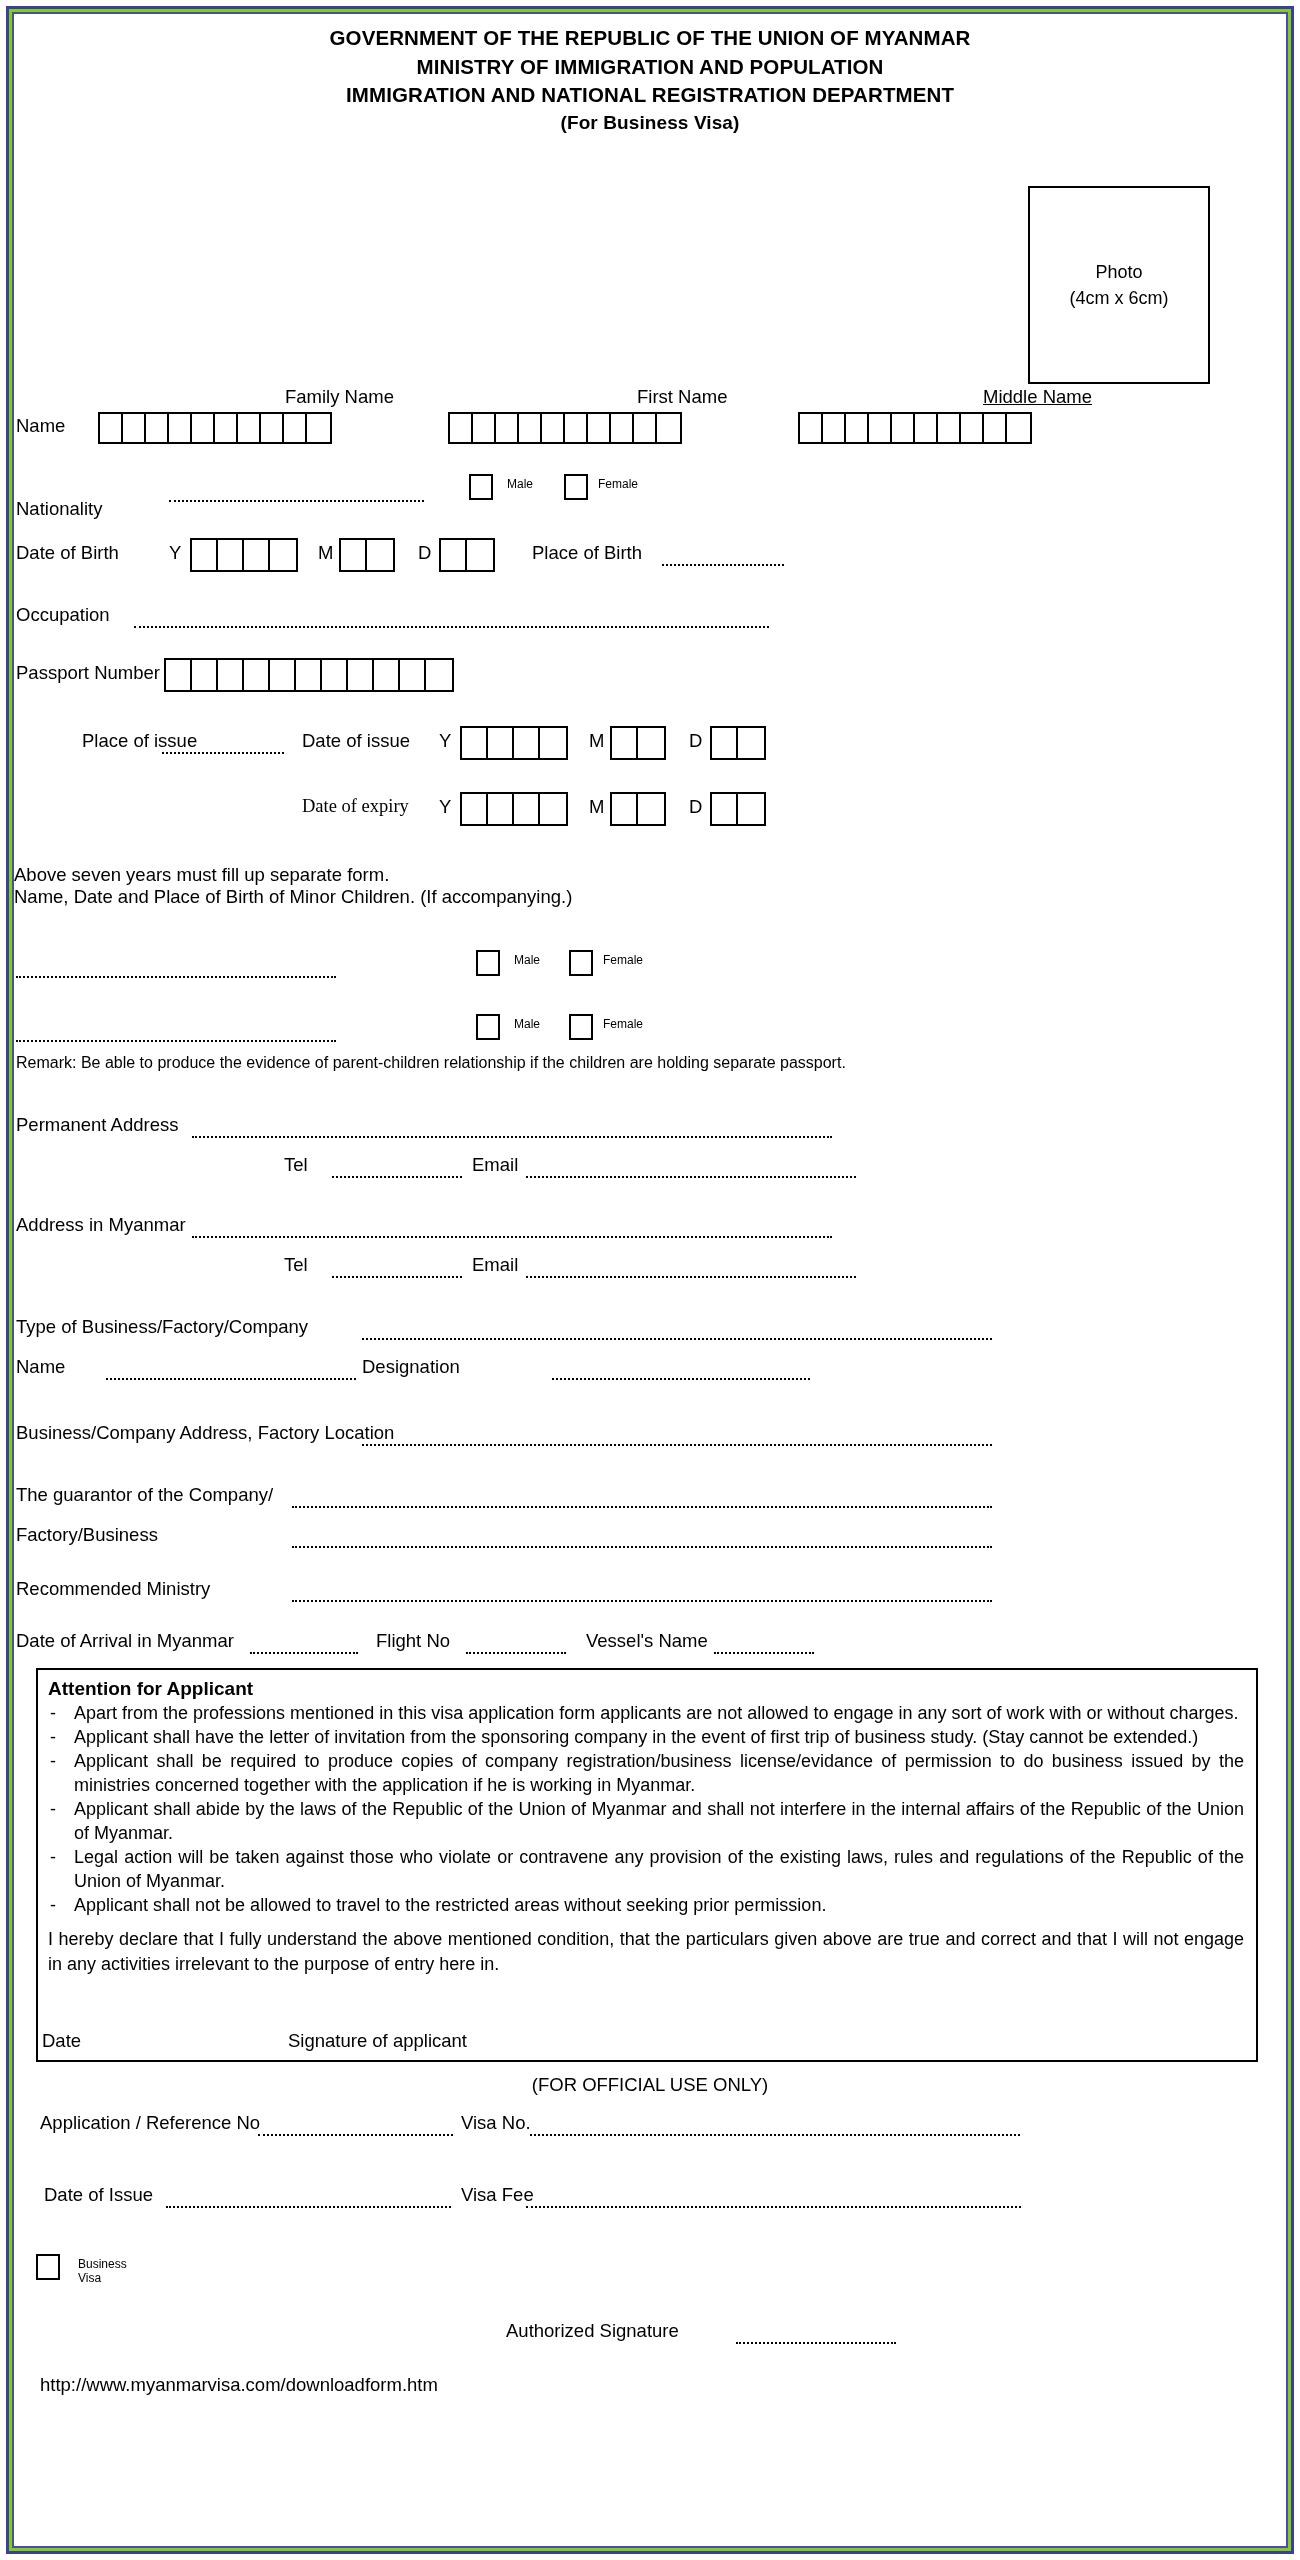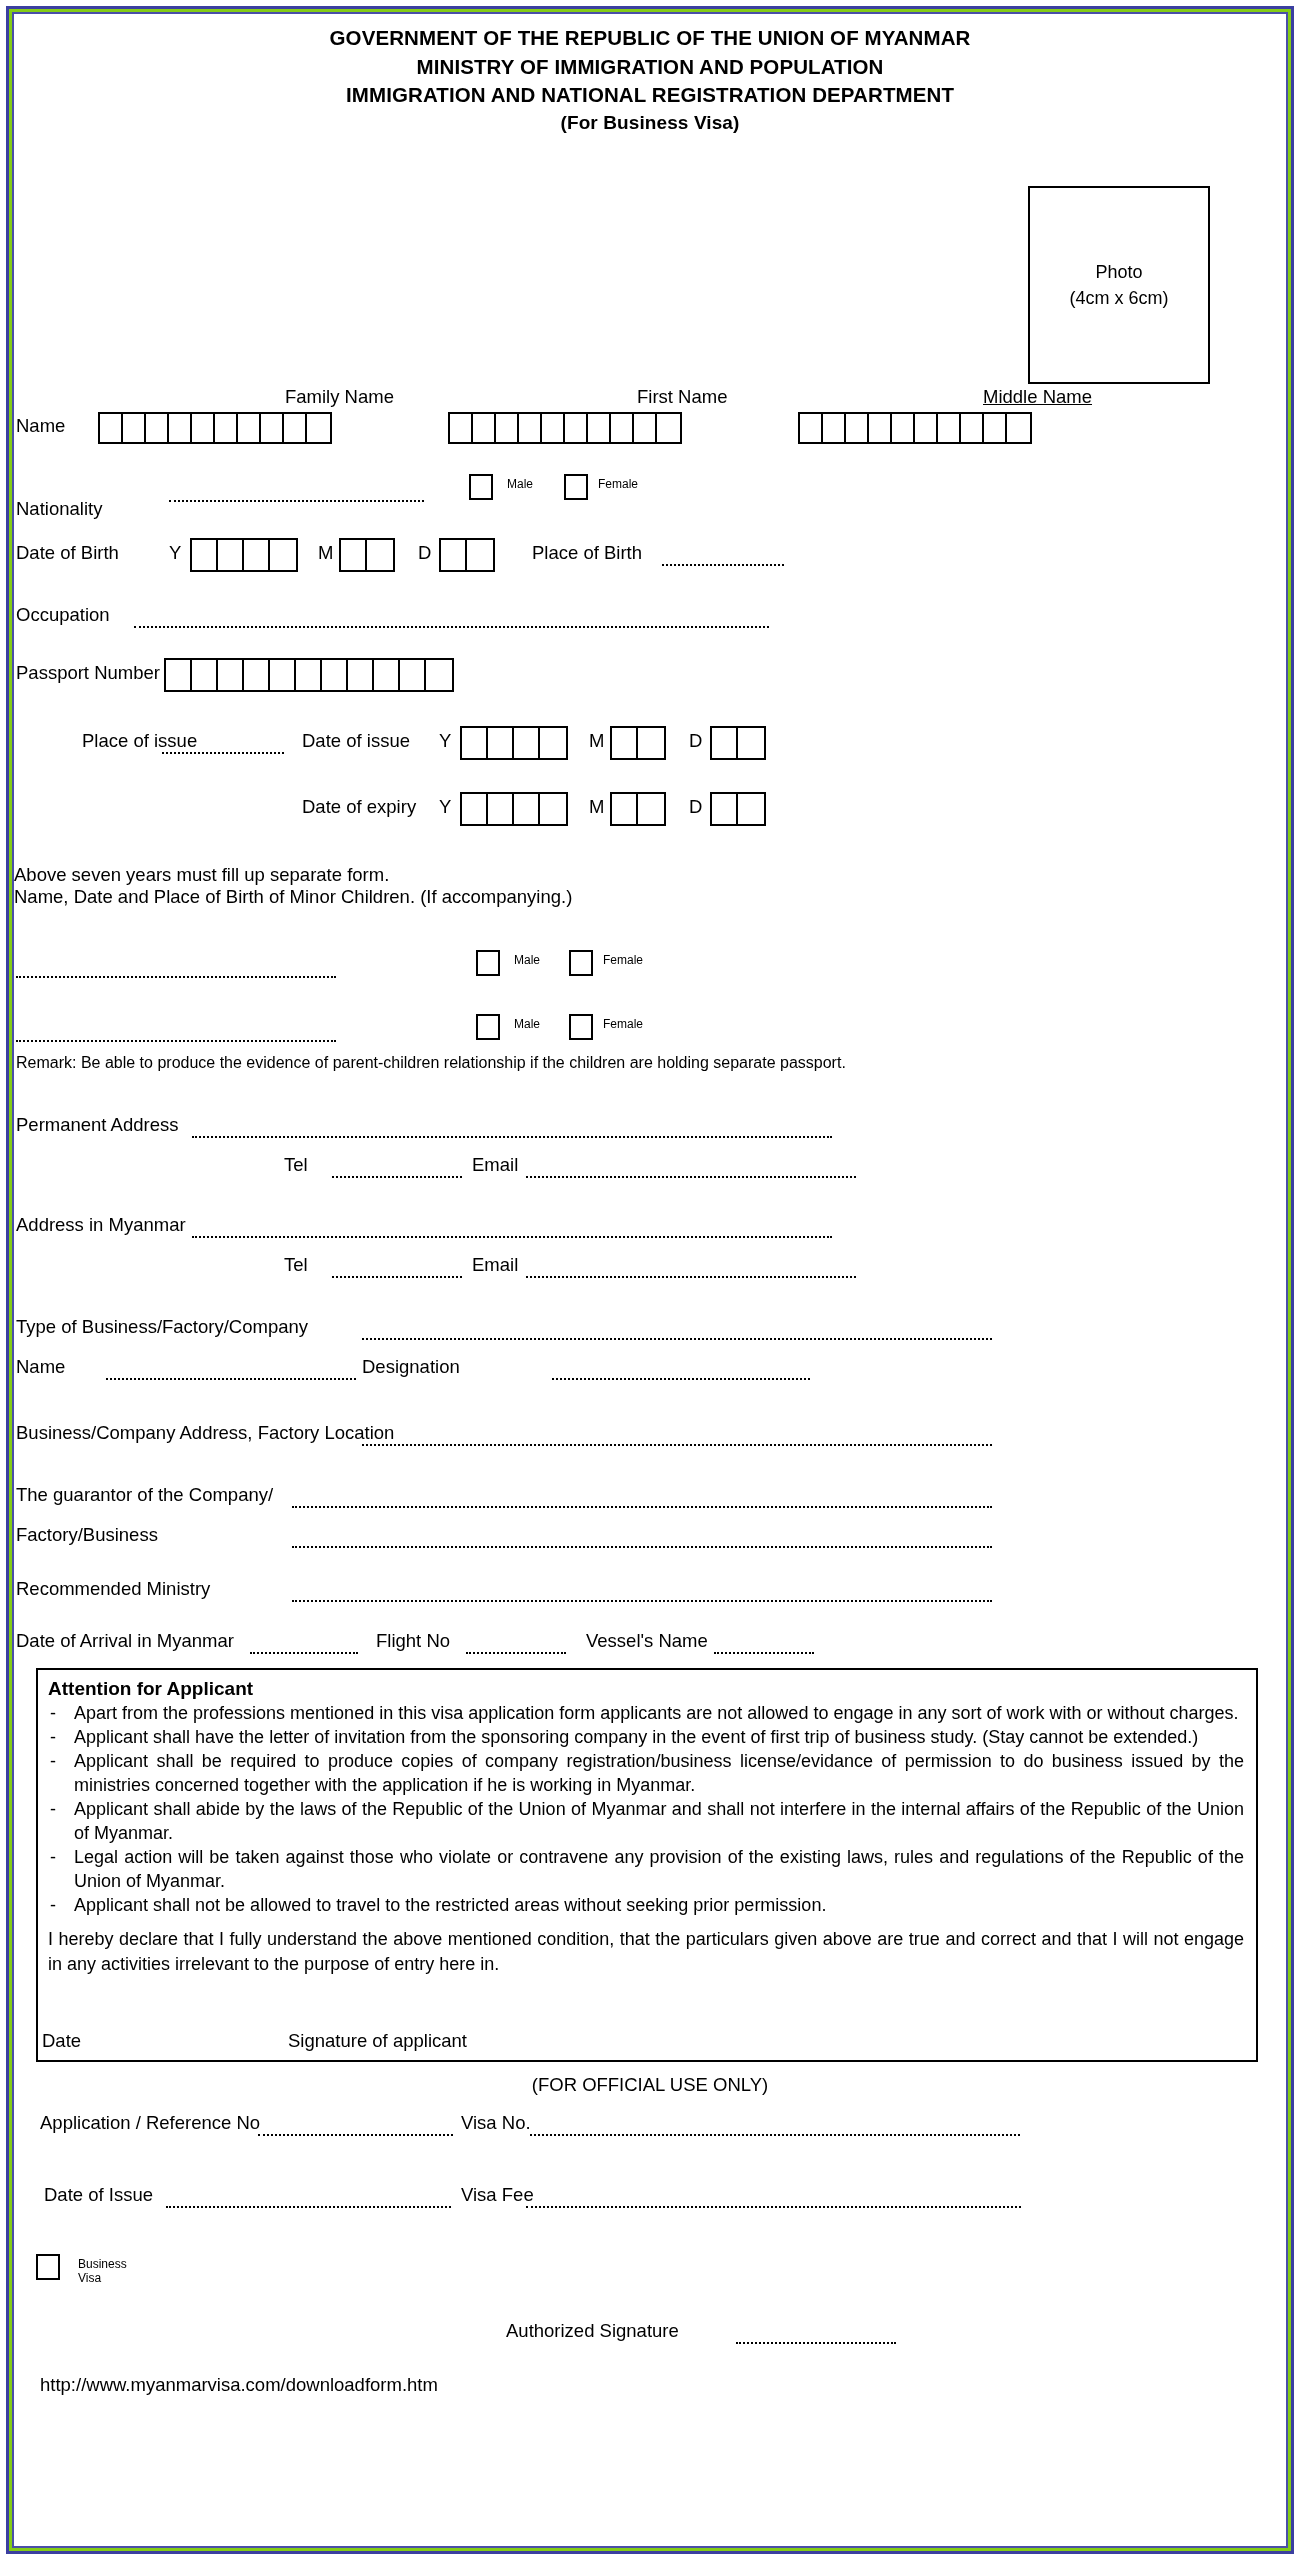--- a/index.html
+++ b/index.html
@@ -265,21 +265,21 @@
             <span></span>
     </div>
     <span class="lbl abs" style="left:675px; top:4px;">D</span>
     <div class="comb wide abs" style="left:696px; top:0px;">
       <span></span>
             <span></span>
     </div>
   </div>
 
   <div class="abs" style="left:0px; top:778px; width:1222px;">
-    <span class="lbl abs" style="left:288px; top:4px;">Date of expiry</span>
+    <span class="lbl abs" style="left:288px; top:4px;font-family:Liberation Serif, serif;">Date of expiry</span>
     <span class="lbl abs" style="left:425px; top:4px;">Y</span>
     <div class="comb wide abs" style="left:446px; top:0px;">
       <span></span>
             <span></span>
             <span></span>
             <span></span>
     </div>
     <span class="lbl abs" style="left:575px; top:4px;">M</span>
     <div class="comb wide abs" style="left:596px; top:0px;">
       <span></span>

